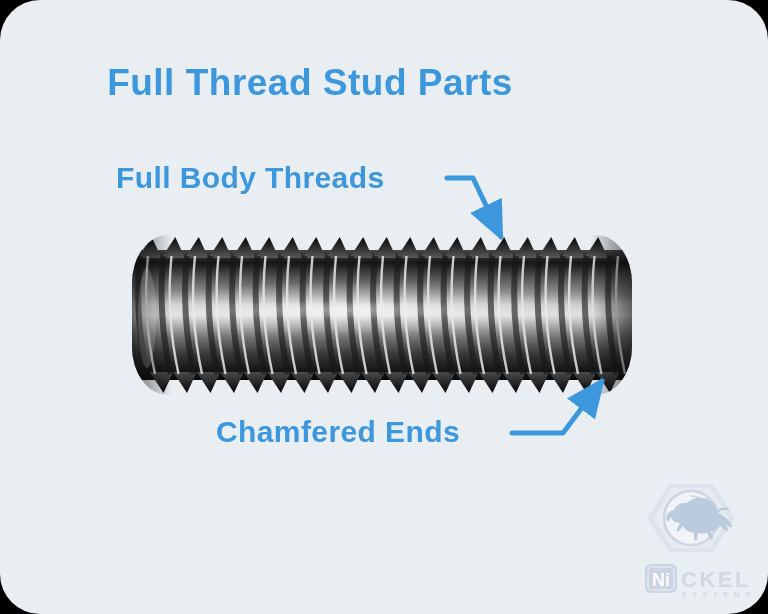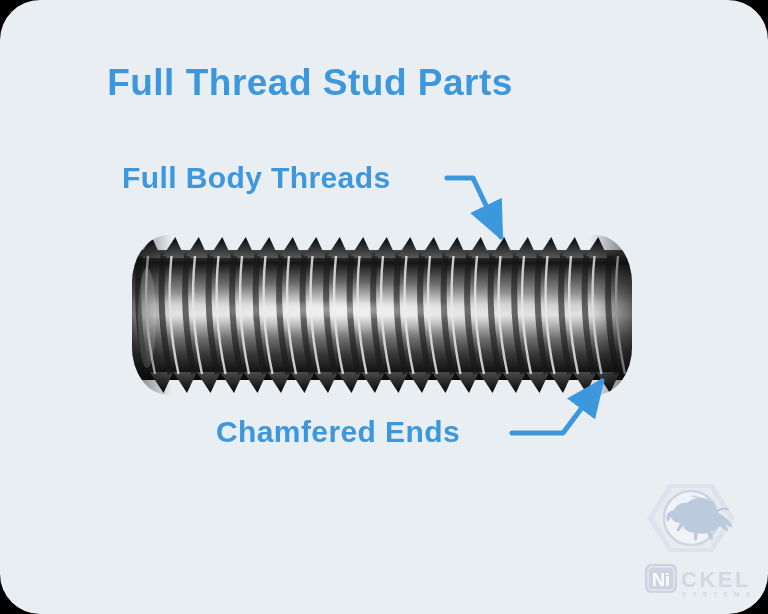--- a/index.html
+++ b/index.html
@@ -20,21 +20,21 @@
     text-align:center;
     font-size:37px;font-weight:700;letter-spacing:.5px;
     color:#3D97DD;
   }
   .callout-label{
     position:absolute;
     font-size:30px;font-weight:700;letter-spacing:.4px;
     color:#3D97DD;
     white-space:nowrap;
   }
-  .label-threads{left:122px;top:161px;}
+  .label-threads{left:116px;top:161px;}
   .label-chamfer{left:216px;top:415px;}
   .overlay-svg{position:absolute;inset:0;pointer-events:none;}
   .stud-svg{position:absolute;left:130px;top:234px;}
   .logo-svg{position:absolute;left:642px;top:480px;opacity:.92;}
   .logo-text{font-family:"Liberation Sans", sans-serif;font-weight:700;}
 </style>
 </head>
 <body>
 
 <div class="card">

